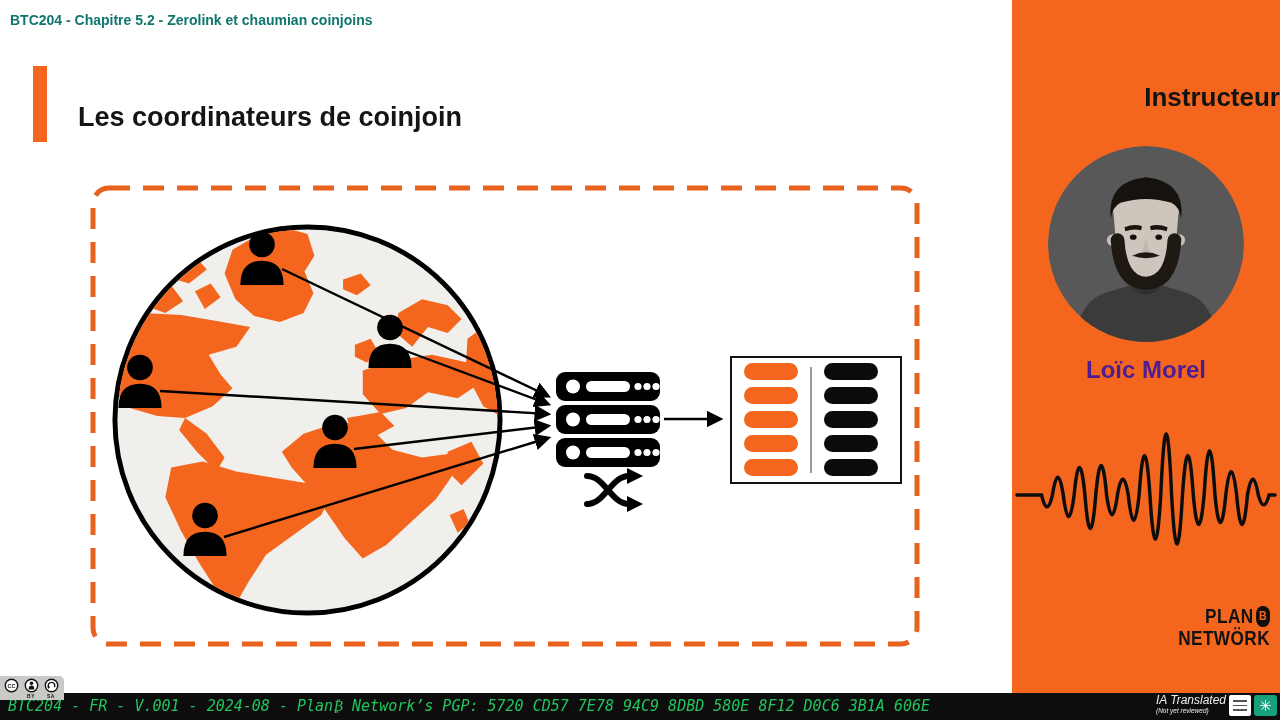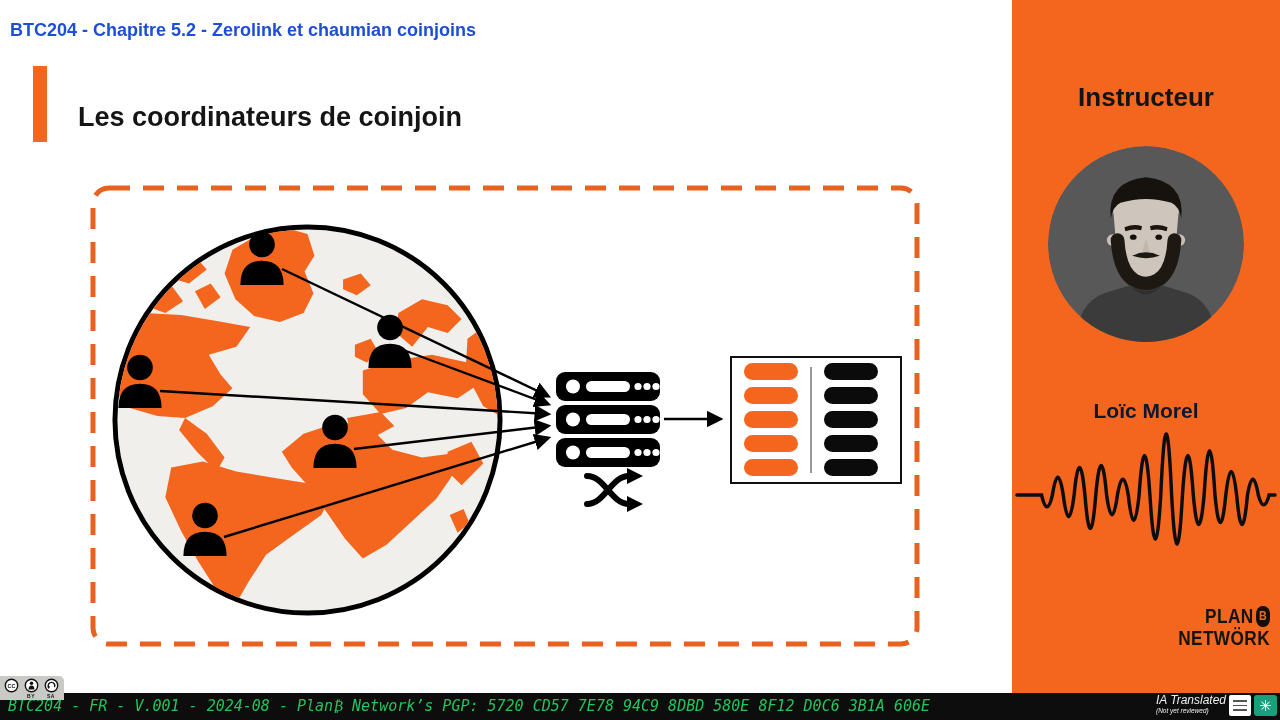--- a/index.html
+++ b/index.html
@@ -1,33 +1,33 @@
 <!DOCTYPE html>
 <html><head>
 <meta charset="utf-8">
 <style>
   html,body{margin:0;padding:0;background:#888;}
   .slide{position:relative;width:1280px;height:720px;background:#ffffff;overflow:hidden;
          font-family:"Liberation Sans", sans-serif;color:#111;}
 
   
-  .course-title{position:absolute;left:10px;top:20px;font-size:18px;font-weight:bold;color:#1d4ed8;}
+  .course-title{position:absolute;left:10px;top:12px;font-size:14px;font-weight:bold;color:#0f766e;}
   .accent-bar{position:absolute;left:33px;top:66px;width:14px;height:76px;background:#F4661E;}
   .slide-title{position:absolute;left:64px;top:88px;margin:14px;font-size:27px;font-weight:bold;color:#151515;}
 
   
   .diagram{position:absolute;left:90px;top:185px;width:830px;height:462px;}
   .diagram svg{display:block;width:100%;height:100%;}
 
   
   .sidebar{position:absolute;left:1012px;top:0;width:268px;height:693px;background:#F4661E;}
-  .role{position:absolute;left:0;right:0;top:82px;text-align:center;font-size:26px;font-weight:bold;color:#131313;}
+  .role{position:absolute;left:0;right:0;top:82px;text-align:right;font-size:26px;font-weight:bold;color:#131313;}
   .avatar{position:absolute;left:50%;top:146px;width:196px;height:196px;margin-left:-98px;border-radius:50%;overflow:hidden;}
   .avatar svg{display:block;width:100%;height:100%;}
-  .iname{position:absolute;left:0;right:0;top:356px;text-align:center;font-size:21px;font-weight:bold;color:#0f172a;margin-top:43px;}
+  .iname{position:absolute;left:0;right:0;top:356px;text-align:center;font-size:24px;font-weight:bold;color:#4c1d95;}
   .wave{position:absolute;left:2px;top:425px;width:264px;height:140px;}
   .logo{position:absolute;right:10px;bottom:44px;text-align:right;color:#131313;
         transform:scaleX(0.82);transform-origin:100% 50%;}
   .logo .l1{display:flex;align-items:center;justify-content:flex-end;gap:3px;
             font-size:21px;font-weight:bold;line-height:22px;letter-spacing:0.5px;}
   .logo .l2{font-size:21px;font-weight:bold;line-height:22px;letter-spacing:0.5px;}
   .bbadge{display:inline-flex;align-items:center;justify-content:center;width:17px;height:21px;
           background:#0f0f0f;border-radius:8px;color:#F4661E;font-size:13px;font-weight:bold;}
 
   

